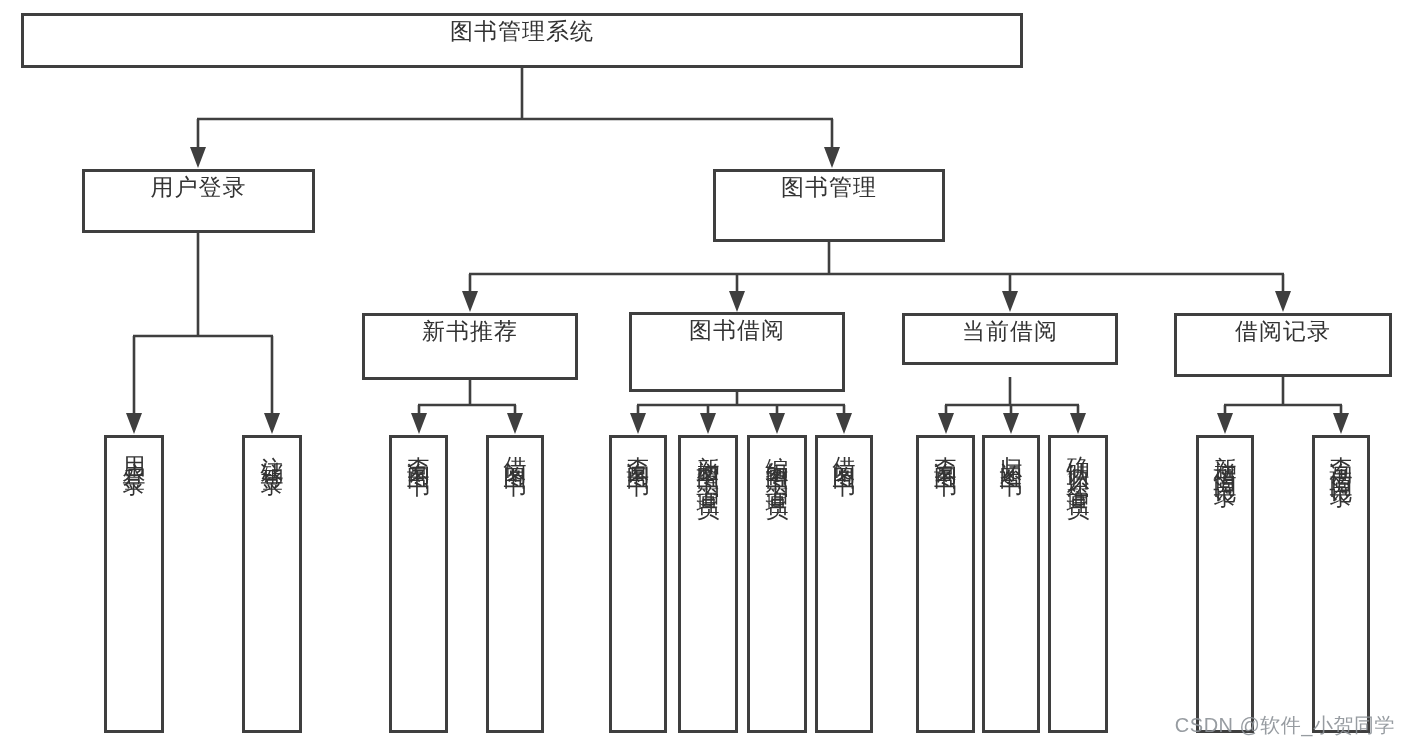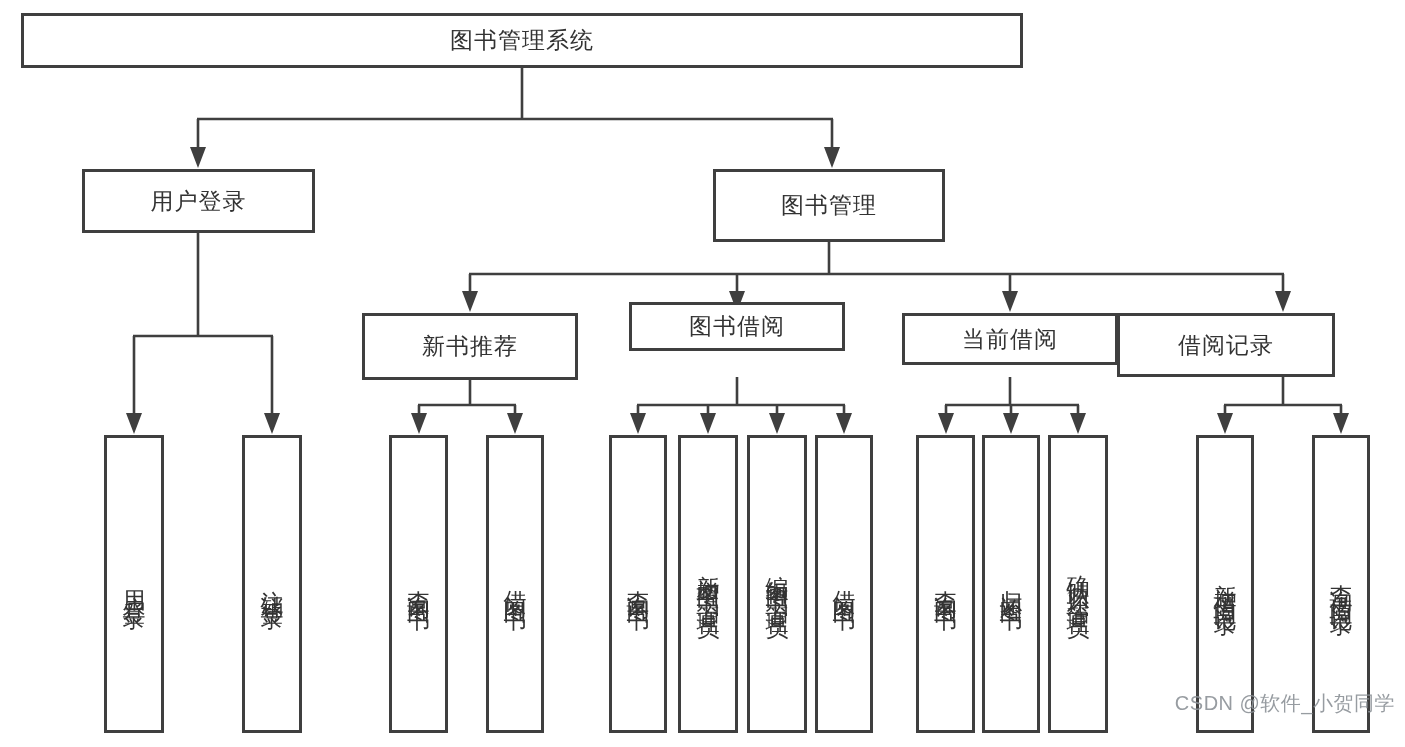--- a/index.html
+++ b/index.html
@@ -8,32 +8,32 @@
     background:#ffffff;
     font-family:"Liberation Sans","DejaVu Sans",sans-serif;
     color:#333333;
   }
   #connectors{position:absolute;left:0;top:0;z-index:1;}
   .node{
     position:absolute;z-index:2;
     background:#ffffff;
     border:3px solid #3f3f3f;
     box-sizing:border-box;
-    display:flex;align-items:center;justify-content:center;
+    display:flex;align-items:flex-start;justify-content:center;
   }
   .hbox span{
     font-size:23px;letter-spacing:1px;color:#333333;white-space:nowrap;
   }
   .vbox span{
     writing-mode:vertical-rl;text-orientation:mixed;
     font-size:23px;letter-spacing:6px;color:#333333;
     line-height:1.0;white-space:nowrap;
   }
   .watermark{
-    position:absolute;z-index:3;right:10px;top:690px;
+    position:absolute;z-index:3;right:10px;top:712px;
     font-size:20px;color:rgba(140,145,151,0.9);
     letter-spacing:0.5px;white-space:nowrap;
   }
 </style>
 </head>
 <body>
 
 <svg id="connectors" width="1405" height="747" viewBox="0 0 1405 747">
   <g stroke="#3f3f3f" stroke-width="2.6" fill="none">
 
@@ -72,27 +72,27 @@
 <div class="node hbox" style="left:82px;top:169px;width:233px;height:64px">
   <span>用户登录</span>
 </div>
 <div class="node hbox" style="left:713px;top:169px;width:232px;height:73px">
   <span>图书管理</span>
 </div>
 
 <div class="node hbox" style="left:362px;top:313px;width:216px;height:67px">
   <span>新书推荐</span>
 </div>
-<div class="node hbox" style="left:629px;top:302px;width:216px;height:49px">
+<div class="node hbox" style="left:629px;top:312px;width:216px;height:80px">
   <span>图书借阅</span>
 </div>
 <div class="node hbox" style="left:902px;top:313px;width:216px;height:52px">
   <span>当前借阅</span>
 </div>
-<div class="node hbox" style="left:1117px;top:313px;width:218px;height:64px">
+<div class="node hbox" style="left:1174px;top:313px;width:218px;height:64px">
   <span>借阅记录</span>
 </div>
 
 <div class="node vbox" style="left:104px;top:435px;width:60px;height:298px">
   <span>用户登录</span>
 </div>
 <div class="node vbox" style="left:242px;top:435px;width:60px;height:298px">
   <span>注销登录</span>
 </div>
 

